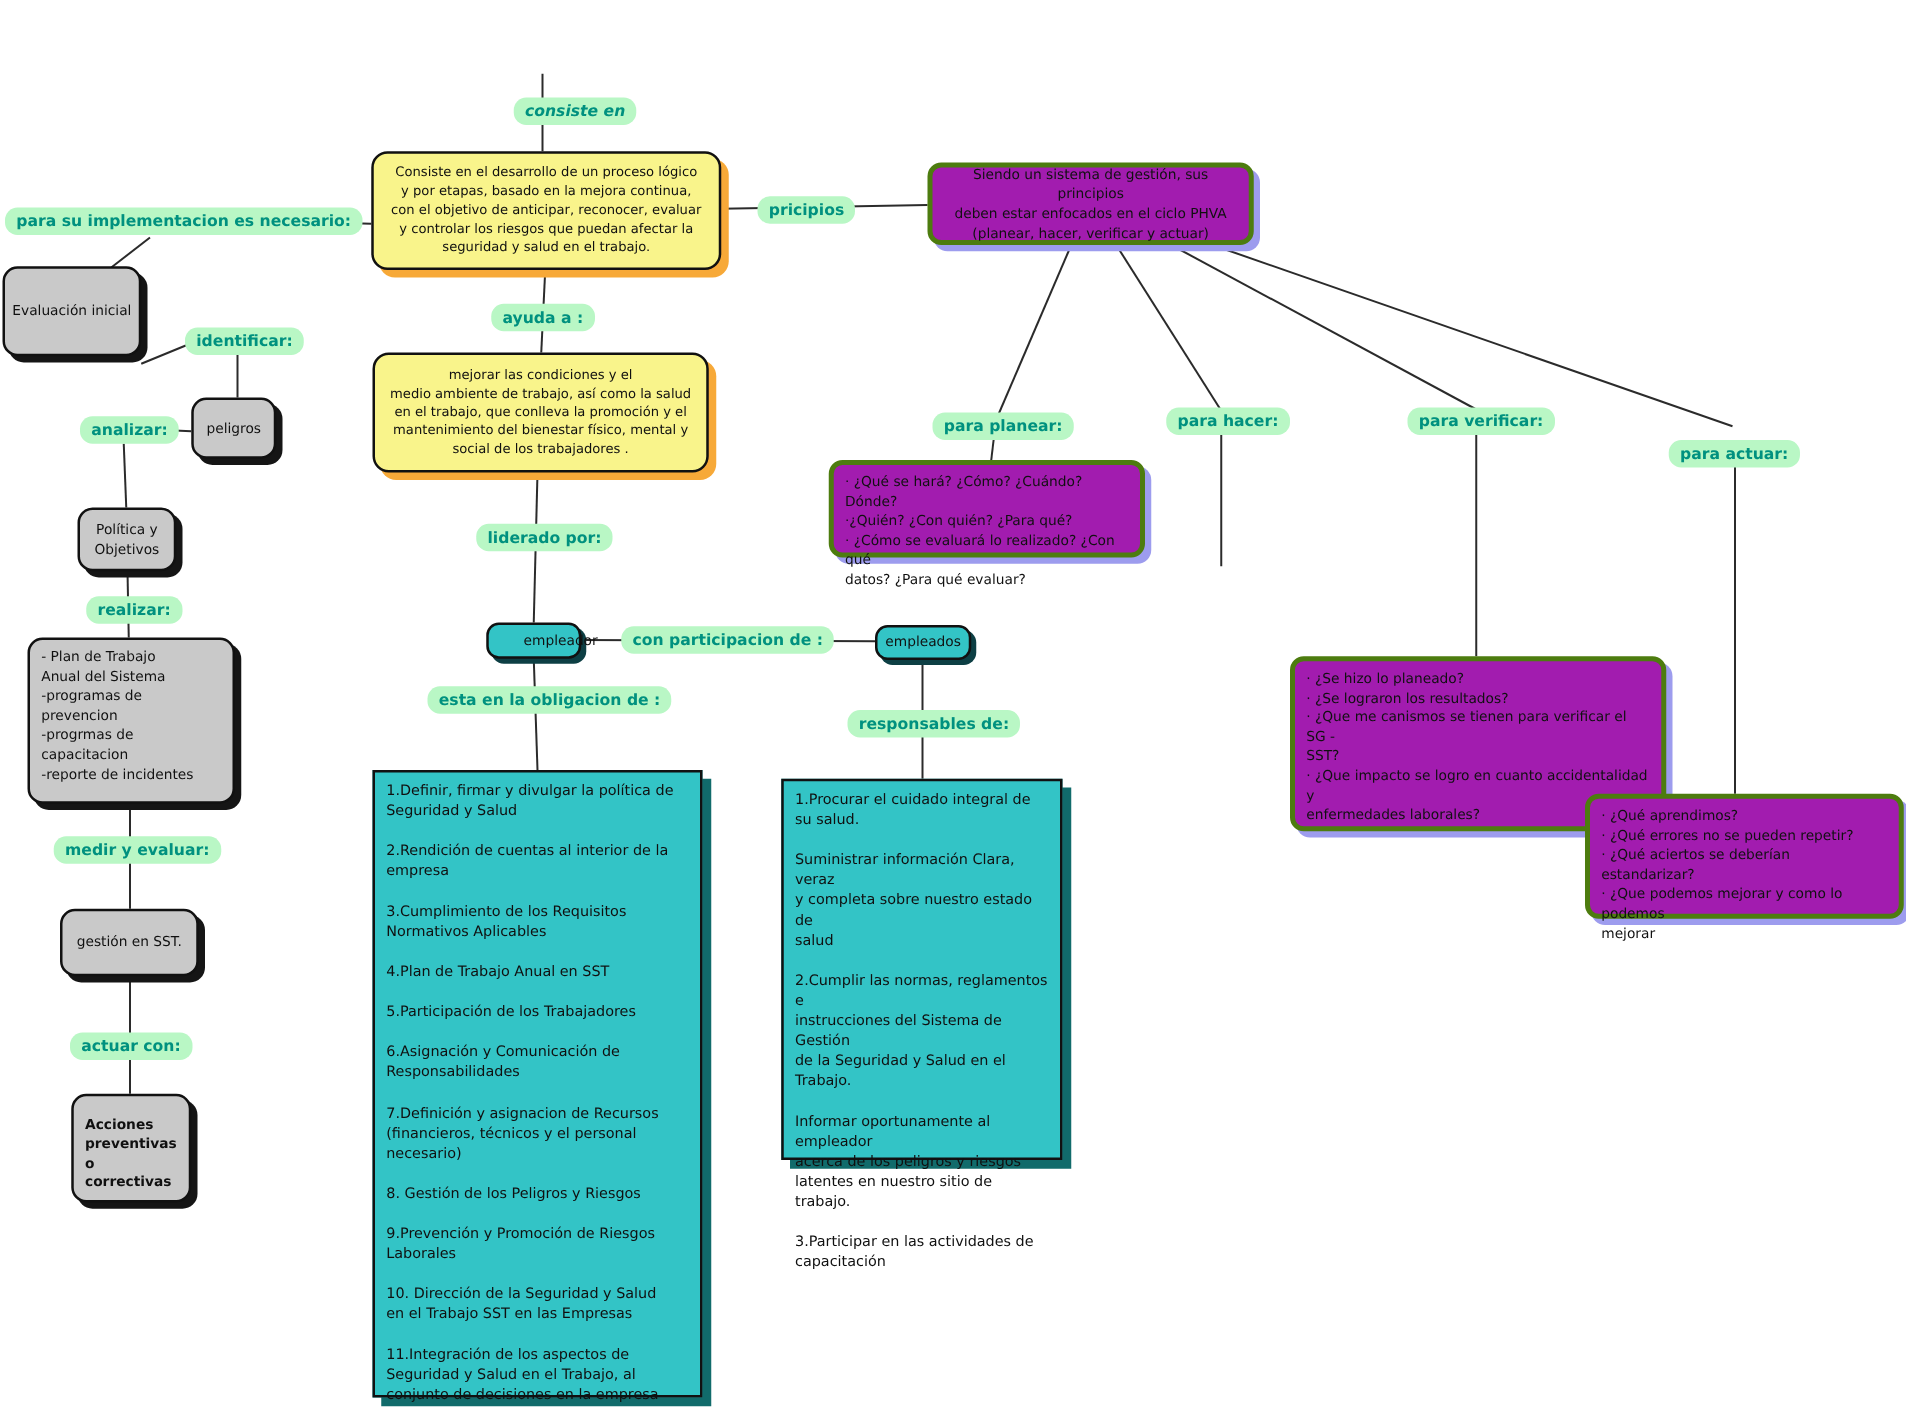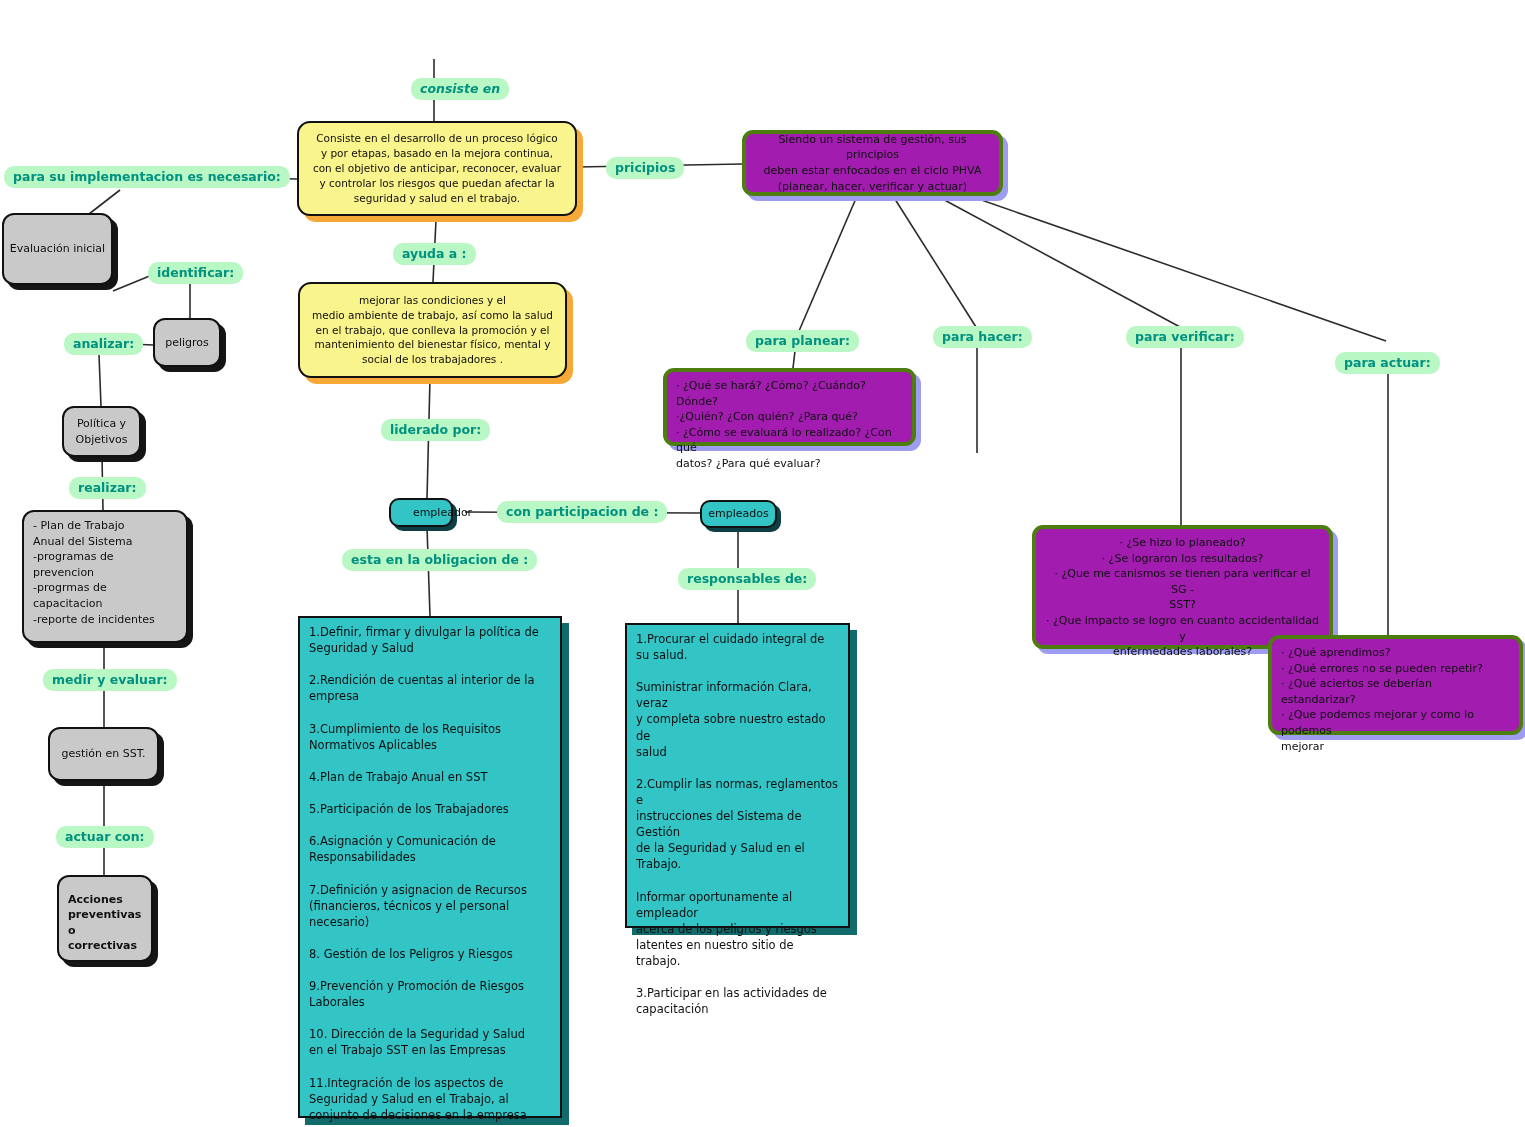--- a/index.html
+++ b/index.html
@@ -91,21 +91,21 @@
   <div class="node gray pad" style="left:57px;top:875px;width:96px;height:87px;display:flex;align-items:flex-end;font-weight:bold;">Acciones
 preventivas o
 correctivas</div>
 
   <div class="node yellow center pad" style="left:298px;top:282px;width:269px;height:96px;font-size:10.5px;">mejorar las condiciones y el
 medio ambiente de trabajo, así como la salud
 en el trabajo, que conlleva la promoción y el
 mantenimiento del bienestar físico, mental y
 social de los trabajadores .</div>
 
-  <div class="node teal center" style="left:389px;top:498px;width:64px;height:29px;padding-left:43px;">empleador</div>
+  <div class="node teal center" style="left:389px;top:498px;width:76px;height:29px;padding-left:43px;">empleador</div>
 
   <div class="node teal center" style="left:700px;top:500px;width:77px;height:28px;">empleados</div>
 
   <div class="node tealrect pad" style="left:298px;top:616px;width:264px;height:502px;font-size:11.5px;line-height:1.4;">1.Definir, firmar y divulgar la política de
 Seguridad y Salud
 
 2.Rendición de cuentas al interior de la
 empresa
 
 3.Cumplimiento de los Requisitos
@@ -150,21 +150,21 @@
 
 3.Participar en las actividades de
 capacitación</div>
 
   <div class="node purple pad" style="left:663px;top:368px;width:253px;height:78px;">· ¿Qué se hará? ¿Cómo? ¿Cuándo? Dónde?
 ·¿Quién? ¿Con quién? ¿Para qué?
 · ¿Cómo se evaluará lo realizado? ¿Con qué
 datos? ¿Para qué evaluar?</div>
 
 
-  <div class="node purple pad" style="left:1032px;top:525px;width:301px;height:124px;text-align:center;">· ¿Se hizo lo planeado?
+  <div class="node purple pad" style="left:1032px;top:525px;width:301px;height:140px;">· ¿Se hizo lo planeado?
 · ¿Se lograron los resultados?
 · ¿Que me canismos se tienen para verificar el SG -
 SST?
 · ¿Que impacto se logro en cuanto accidentalidad y
 enfermedades laborales?</div>
 
   <div class="node purple pad" style="left:1268px;top:635px;width:255px;height:100px;">· ¿Qué aprendimos?
 · ¿Qué errores no se pueden repetir?
 · ¿Qué aciertos se deberían estandarizar?
 · ¿Que podemos mejorar y como lo podemos

